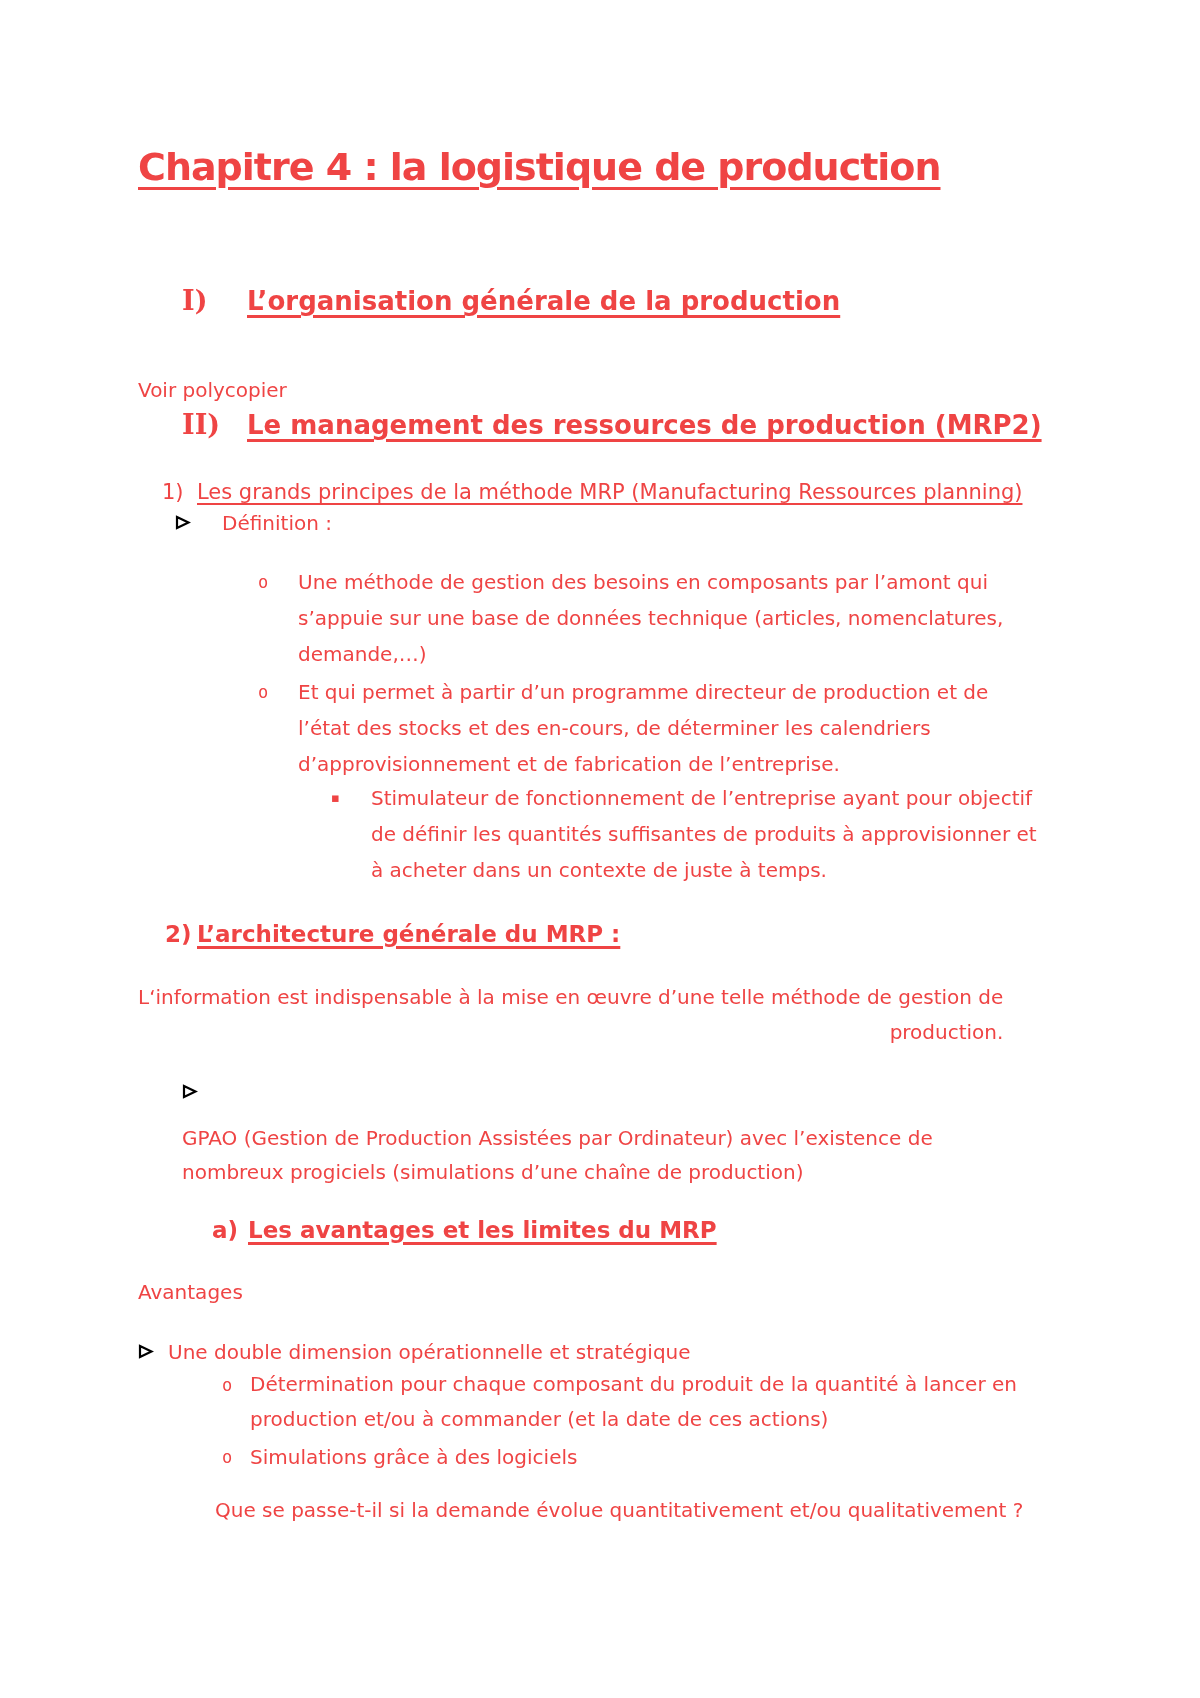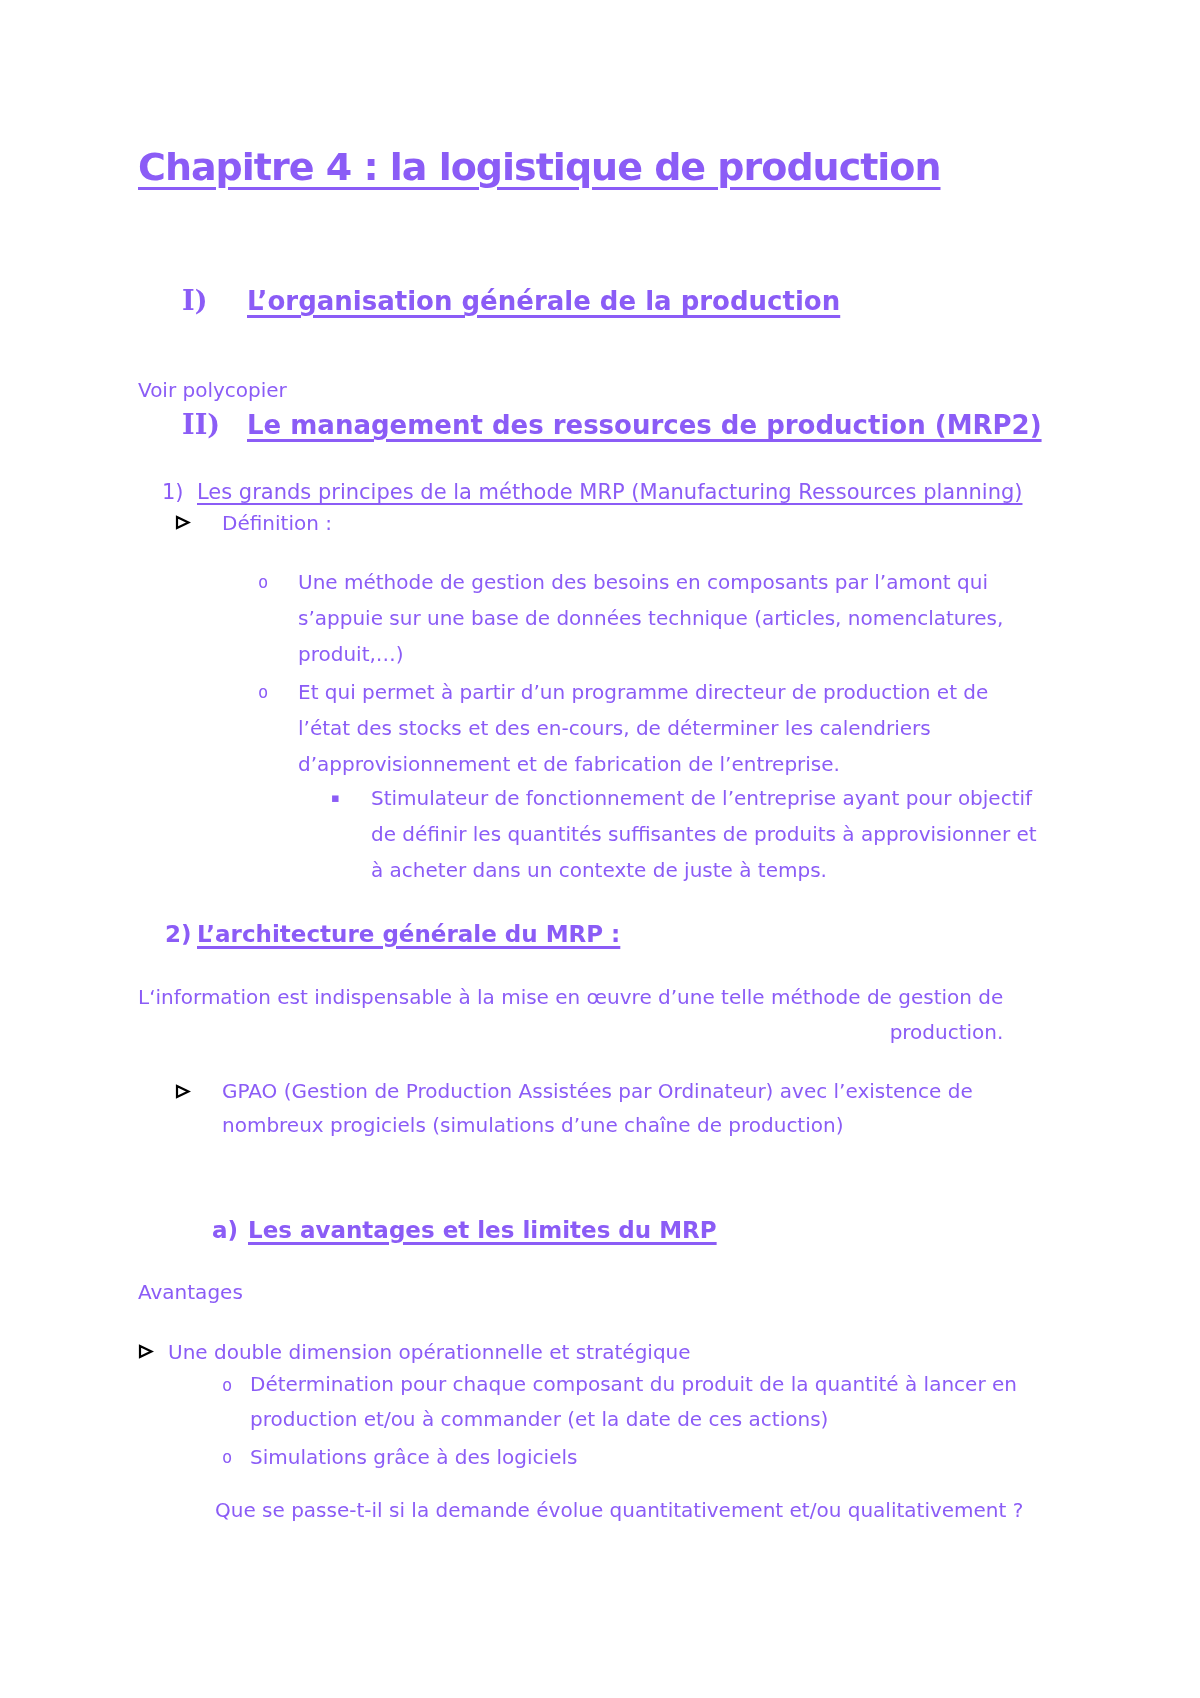--- a/index.html
+++ b/index.html
@@ -1,17 +1,17 @@
 <!DOCTYPE html>
 <html><head>
 <meta charset="utf-8">
 <style>
   html,body{margin:0;padding:0;background:#ffffff;}
   .page{
-    position:relative;width:1200px;height:1624px;background:#ffffff;color:#8b5cf6;
+    position:relative;width:1200px;height:1624px;background:#ffffff;color:#ef4444;
     font-family:"DejaVu Sans",sans-serif;overflow:hidden;
   }
   .abs{position:absolute;}
   .row{position:absolute;display:flex;align-items:flex-start;}
 
   .title{
     position:absolute;left:138px;top:142px;
     font-size:38px;font-weight:700;line-height:50px;letter-spacing:-1px;
     text-decoration:underline;text-decoration-thickness:3px;text-underline-offset:7px;
   }
@@ -76,21 +76,21 @@
         </svg>
     </span>
     <span class="body">Définition :</span>
   </div>
 
   <div class="row" style="top:564px;left:258px;">
     <span class="omark">o</span>
     <div class="body">
       <div>Une méthode de gestion des besoins en composants par l’amont qui</div>
       <div>s’appuie sur une base de données technique (articles, nomenclatures,</div>
-      <div>produit,…)</div>
+      <div>demande,…)</div>
     </div>
   </div>
 
   <div class="row" style="top:674px;left:258px;">
     <span class="omark">o</span>
     <div class="body">
       <div>Et qui permet à partir d’un programme directeur de production et de</div>
       <div>l’état des stocks et des en-cours, de déterminer les calendriers</div>
       <div>d’approvisionnement et de fabrication de l’entreprise.</div>
     </div>
@@ -108,21 +108,21 @@
   <div class="row n2" style="top:918px;">
     <span class="nmark">2)</span>
     <span class="ntext">L’architecture générale du MRP :</span>
   </div>
 
   <div class="abs body lh35" style="top:980px;left:138px;text-align:right;">
     <div>L‘information est indispensable à la mise en œuvre d’une telle méthode de gestion de</div>
     <div>production.</div>
   </div>
 
-  <div class="row lh34" style="top:1074px;left:175px;">
+  <div class="row lh34" style="top:1074px;left:182px;flex-direction:column;">
     <span class="amark">
       <svg width="16" height="15" viewBox="0 0 16 15">
           <path d="M2 2 L13.5 7.5 L2 13 Z" fill="#ffffff" stroke="#000000" stroke-width="2.2"></path>
         </svg>
     </span>
     <div class="body lh34">
       <div>GPAO (Gestion de Production Assistées par Ordinateur) avec l’existence de</div>
       <div>nombreux progiciels (simulations d’une chaîne de production)</div>
     </div>
   </div>

